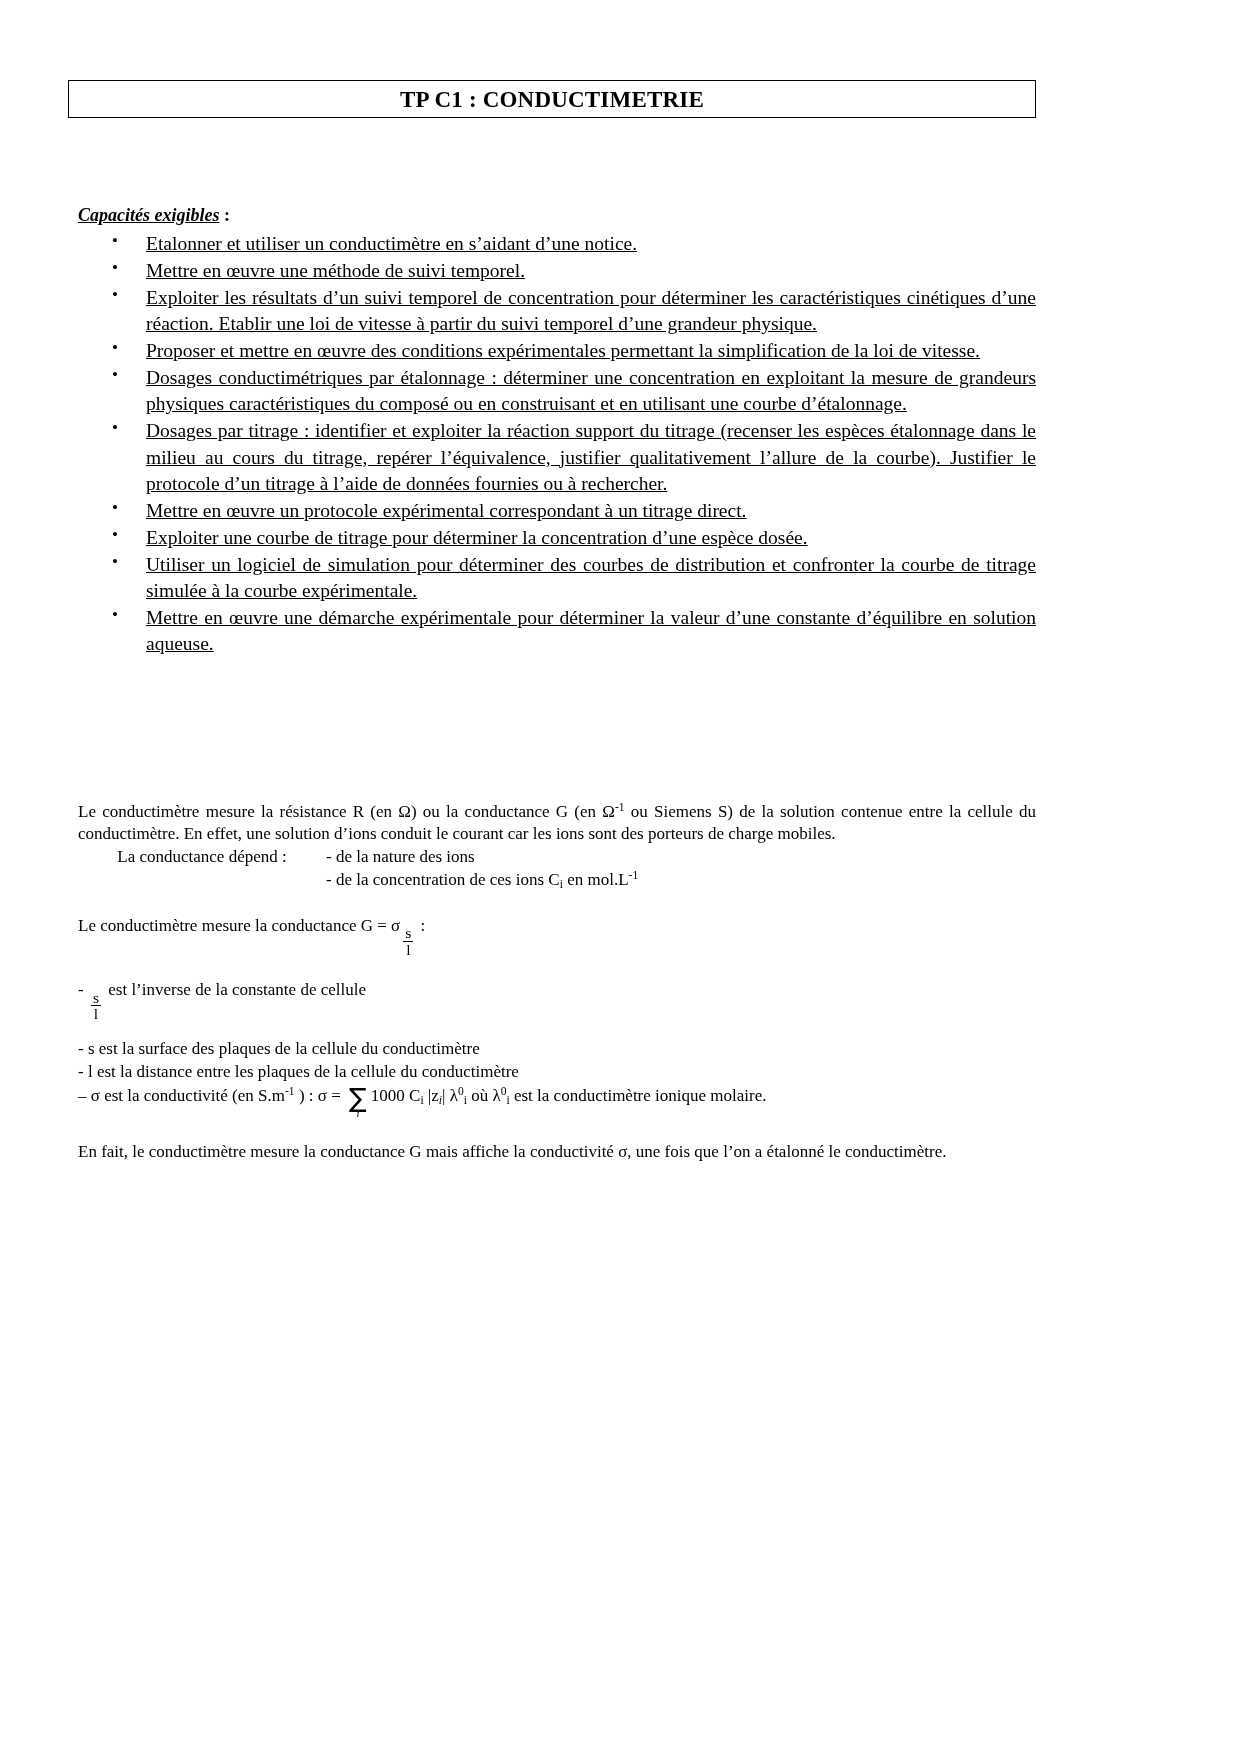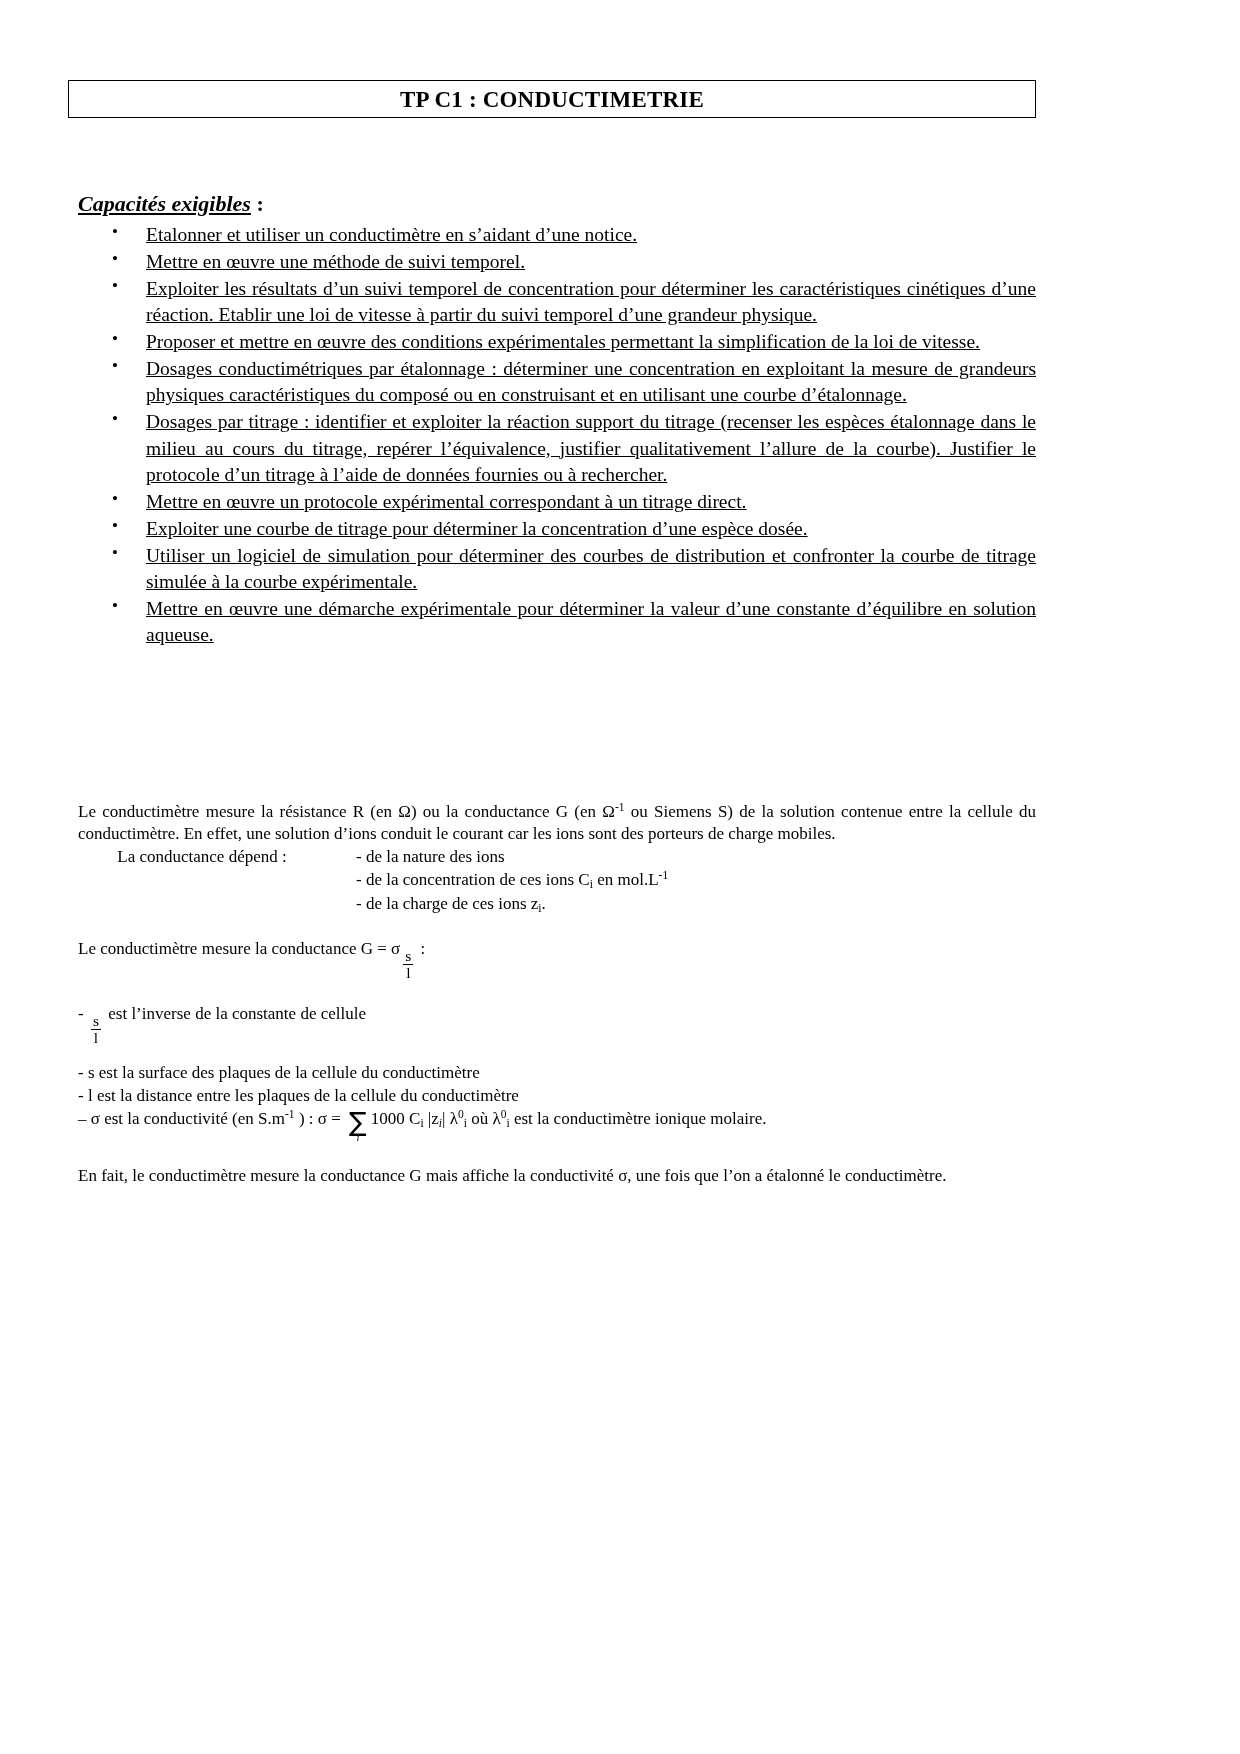--- a/index.html
+++ b/index.html
@@ -44,22 +44,22 @@
   
   .content {
     position: absolute;
     left: 78px;
     top: 190px;
     width: 958px;
   }
   .section-heading {
     font-weight: bold;
     font-style: italic;
-    font-size: 22px;
-    margin: 0 0 4px 0;
+    font-size: 18px;
+    margin: 14px 0 4px 0;
     line-height: 1.25;
   }
   .section-heading .uline { text-decoration: underline; }
   .section-heading .colon { font-weight: bold; font-style: normal; }
 
   ul.caps {
     list-style: none;
     margin: 0;
     padding: 0;
     text-decoration: underline;
@@ -97,21 +97,21 @@
     text-align: left;
     margin: 0;
     white-space: nowrap;
   }
   .dep-row {
     display: flex;
     margin: 0;
   }
   .dep-label { width: 248px; flex: none; text-align: center; }
   .dep-items { flex: 1; }
-  .dep-items div { line-height: 1.33; margin-left: 30px; }
+  .dep-items div { line-height: 1.33; }
 
   
   .frac {
     display: inline-flex;
     flex-direction: column;
     align-items: center;
     vertical-align: -0.45em;
     margin: 0 3px;
     line-height: 1.02;
     font-size: 0.92em;
@@ -169,21 +169,20 @@
 
   <div class="body-block">
 
     <p class="para"><span>Le conductimètre mesure la résistance R (en </span><span>Ω</span><span>) ou la conductance G (en </span><span>Ω</span><sup>-1</sup><span> ou Siemens S) de la solution contenue entre la cellule du conductimètre. En effet, une solution d’ions conduit le courant car les ions sont des porteurs de charge mobiles.</span></p>
 
     <div class="dep-row">
       <div class="dep-label">La conductance dépend :</div>
       <div class="dep-items">
         <div>- de la nature des ions</div>
         <div><span>- de la concentration de ces ions C</span><sub>i</sub><span> en mol.L</span><sup>-1</sup></div>
-        <div><span>- de la charge de ces ions z</span><sub>i</sub><span>.</span></div>
       </div>
     </div>
 
     <div class="spacer-sm"></div>
 
     <p class="line-G plain-line"><span>Le conductimètre mesure la conductance G = </span><span>σ</span><span class="frac">
           <span class="num">s</span>
           <span class="den">l</span>
         </span><span> :</span></p>
 

